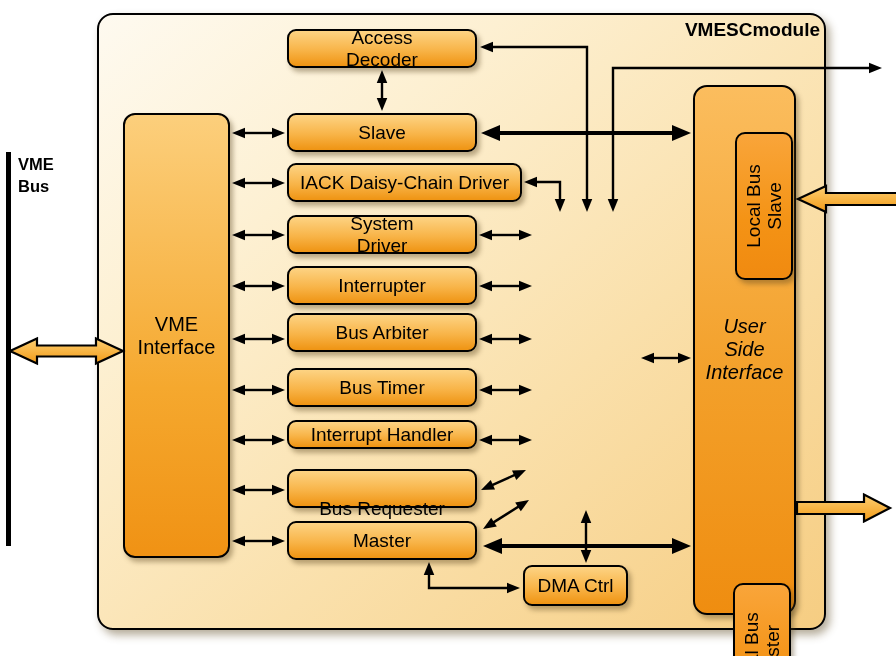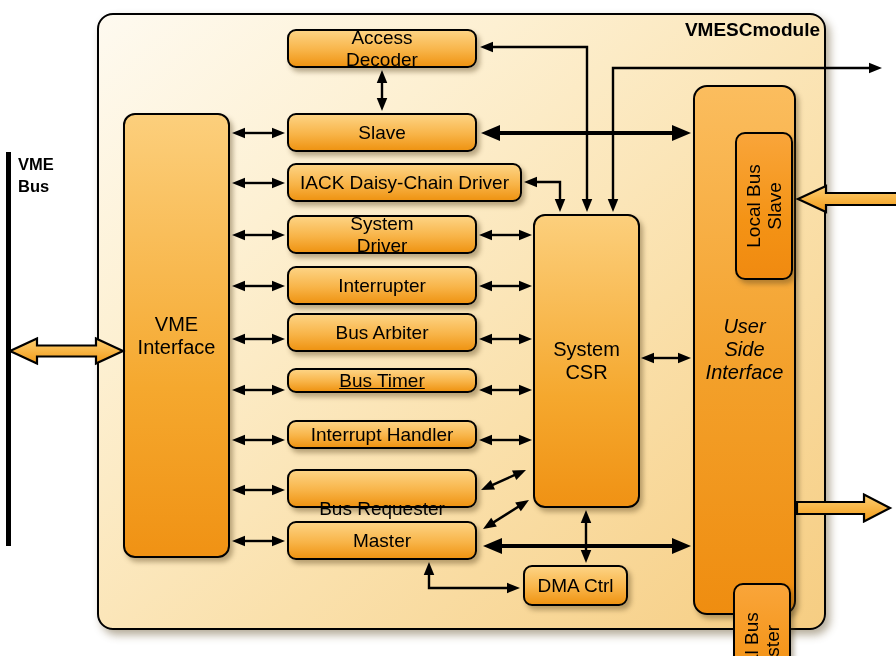--- a/index.html
+++ b/index.html
@@ -30,21 +30,21 @@
   .user{border-radius:14px;background:linear-gradient(180deg,#fbbd5e 0%,#f3a02a 55%,#ef8d10 100%);}
   .lbus{border-radius:10px;background:linear-gradient(180deg,#f9a53a 0%,#f49315 60%,#f08a10 100%);}
   .lbl{display:block;max-width:100px;}
   
   .b-access{left:287px;top:29px;width:190px;height:39px;}
   .b-slave{left:287px;top:113px;width:190px;height:39px;}
   .b-iack{left:287px;top:163px;width:235px;height:39px;}
   .b-sysdrv{left:287px;top:215px;width:190px;height:39px;}
   .b-intr{left:287px;top:266px;width:190px;height:39px;}
   .b-arb{left:287px;top:313px;width:190px;height:39px;}
-  .b-timer{left:287px;top:368px;width:190px;height:25px;text-decoration:underline;}
+  .b-timer{left:287px;top:368px;width:190px;height:39px;}
   .b-ih{left:287px;top:420px;width:190px;height:29px;}
   .b-req{left:287px;top:469px;width:190px;height:39px;}
   .b-master{left:287px;top:521px;width:190px;height:39px;}
   .b-dma{left:523px;top:565px;width:105px;height:41px;}
   
   .b-vmeif{left:123px;top:113px;width:107px;height:445px;}
   .b-csr{left:533px;top:214px;width:107px;height:294px;}
   .b-user{left:693px;top:85px;width:103px;height:530px;}
   .b-lbslave{left:735px;top:132px;width:58px;height:148px;}
   .b-lbmaster{left:733px;top:435px;width:58px;height:142px;}
@@ -100,23 +100,20 @@
   <div class="box sm b-ih">
     <span class="lbl" style="max-width:180px;white-space:nowrap;">Interrupt Handler</span>
   </div>
   <div class="box sm b-req">
     <span class="lbl" style="max-width:180px;white-space:nowrap;margin-top:40px;">Bus Requester</span>
   </div>
   <div class="box sm b-master">
     <span class="lbl">Master</span>
   </div>
 
-  <div class="box tall b-csr">
-    <span class="lbl">System CSR</span>
-  </div>
   <div class="box sm b-dma">
     <span class="lbl" style="white-space:nowrap;">DMA Ctrl</span>
   </div>
 
   <div class="box user b-user"></div>
   <div class="user-label">
     <span class="lbl">User Side Interface</span>
   </div>
   <div class="box lbus vbox b-lbslave">
     <span class="vlbl">Local Bus Slave</span>

